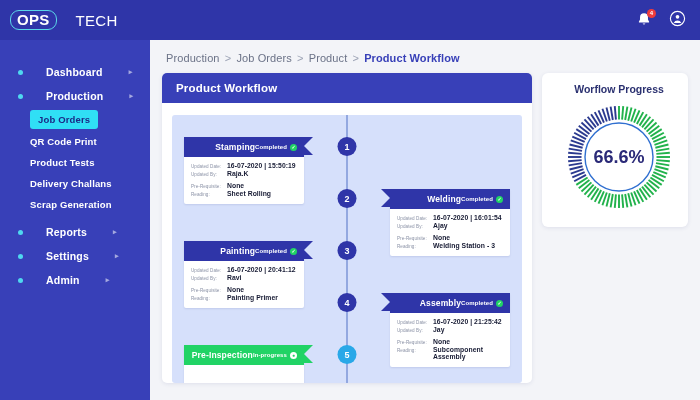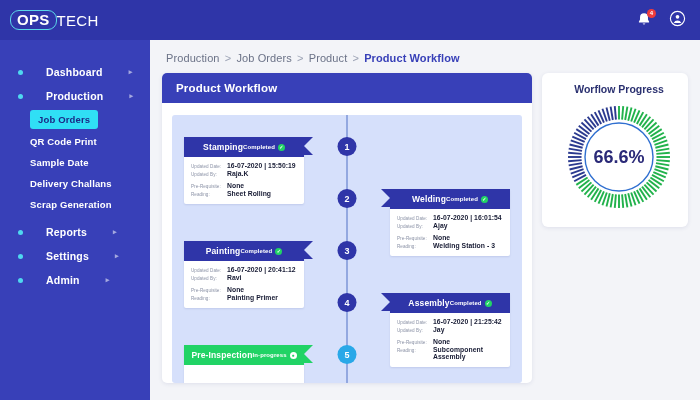--- a/index.html
+++ b/index.html
@@ -10,21 +10,21 @@
     overflow: hidden;
   }
   #app { position: relative; width: 700px; height: 400px; display: flex; }
 
   
   .topbar {
     position: absolute; top: 0; left: 0; width: 700px; height: 40px;
     background: #2f35a8; display: flex; align-items: center;
     justify-content: space-between; padding: 0 14px 0 10px; z-index: 20;
   }
-  .logo { display: flex; align-items: center; gap: 0; }
+  .logo { display: flex; align-items: center; gap: 19px; }
   .logo-ops {
     border: 1.6px solid #5ad7e8; border-radius: 9px;
     padding: 1px 6px 2px 6px; color: #ffffff;
     font-size: 15px; font-weight: bold; letter-spacing: .3px; line-height: 1.05;
   }
   .logo-tech { color: #ffffff; font-size: 15px; font-weight: normal; letter-spacing: .3px; }
   .top-icons { display: flex; align-items: center; gap: 16px; }
   .bell-wrap { position: relative; width: 18px; height: 18px; }
   .badge {
     position: absolute; top: -2px; right: -3px;
@@ -98,21 +98,21 @@
   .card {
     position: absolute; width: 120px; background: #ffffff;
     border-radius: 2px; z-index: 3; overflow: visible;
     box-shadow: 0 1px 2px rgba(40,50,120,.12);
   }
   .card.left  { left: 12px; }
   .card.right { right: 12px; }
   .card-head {
     position: relative; background: #2f35a8; color: #ffffff;
     font-size: 8.5px; font-weight: bold; padding: 5px 7px;
-    display: flex; align-items: center; justify-content: center;
+    display: flex; align-items: center; justify-content: flex-end;
   }
   .card-head.green { background: #21d365; }
   .card.left .card-head::after {
     content: ""; position: absolute; right: -9px; top: 0;
     border-top: 9.5px solid #2f35a8; border-bottom: 9.5px solid #2f35a8;
     border-right: 9px solid transparent;
   }
   .card.left .card-head.green::after {
     border-top-color: #21d365; border-bottom-color: #21d365;
   }
@@ -187,21 +187,21 @@
 
     <div class="nav-item">
       <span class="dot"></span>
       <span>Production</span>
       <span class="chev">▸</span>
     </div>
 
     <div class="sub-list">
       <div class="sub-item active">Job Orders</div>
       <div class="sub-item">QR Code Print</div>
-      <div class="sub-item">Sample Date</div>
+      <div class="sub-item">Product Tests</div>
       <div class="sub-item">Delivery Challans</div>
       <div class="sub-item">Scrap Generation</div>
     </div>
 
     <div class="nav-gap"></div>
 
     <div class="nav-item">
       <span class="dot"></span>
       <span>Reports</span>
       <span class="chev">▸</span>

